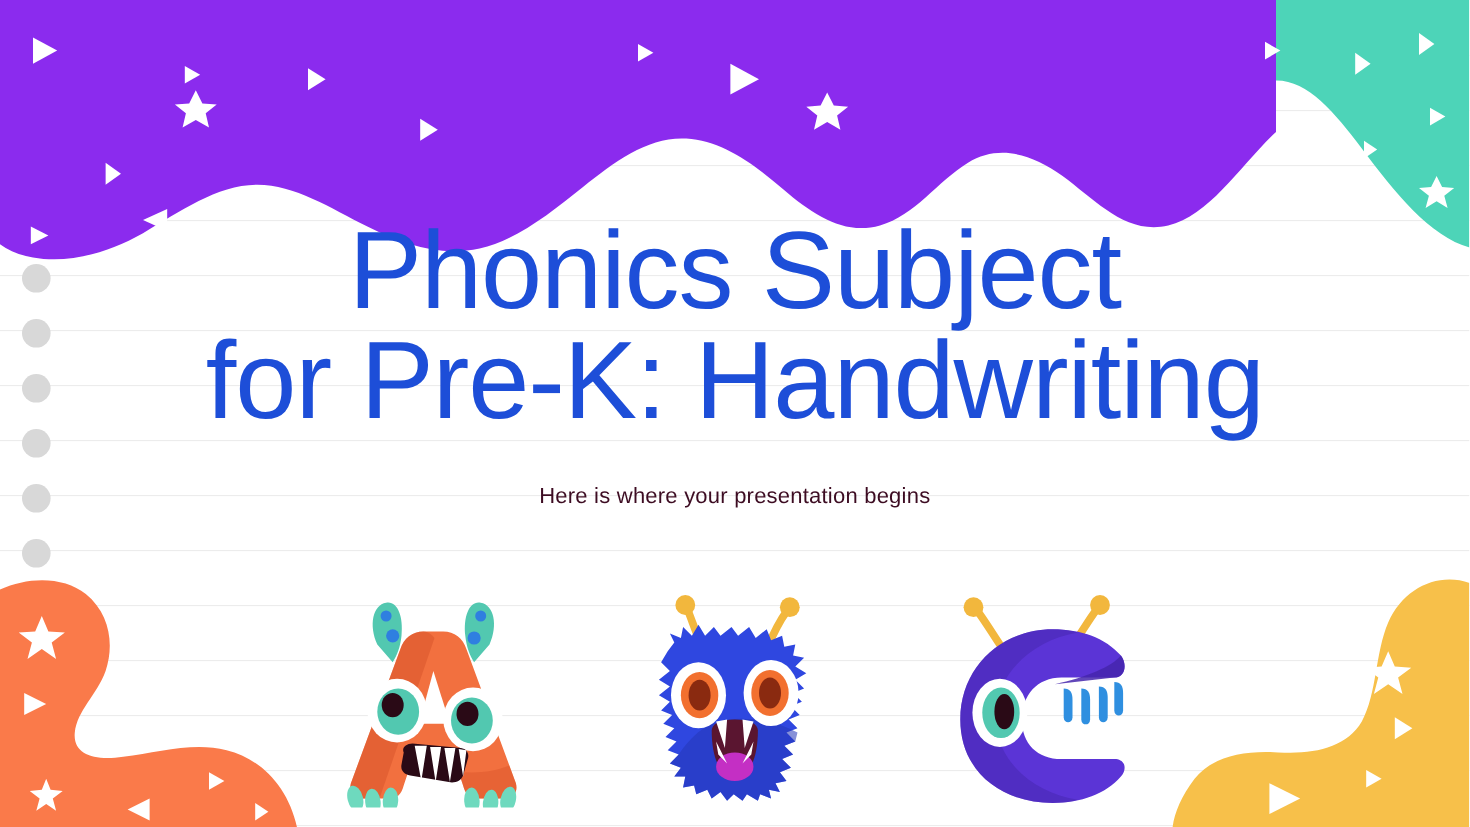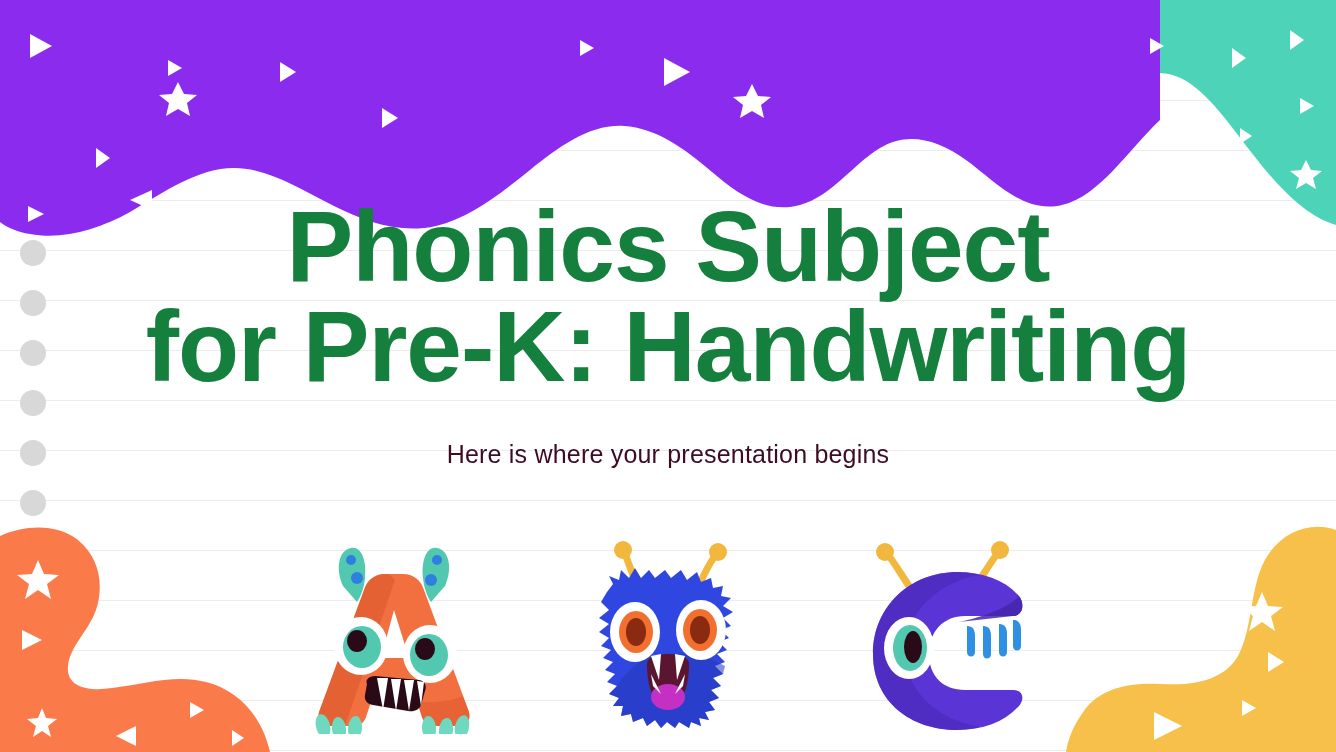--- a/index.html
+++ b/index.html
@@ -45,32 +45,32 @@
   .blob-br  { position:absolute; bottom:0; right:0; width:290px; height:240px; z-index:3; }
 
   
   .content {
     position:absolute;
     left:0; right:0; top:196px;
     z-index:5;
     text-align:center;
   }
   .title {
-    color:#15803d;
+    color:#1d4ed8;
     font-size:100px;
     line-height:1.0;
-    font-weight:700;
+    font-weight:400;
     letter-spacing:-1px;
     padding:0 116px;
   }
   .title .line2 { display:block; margin-top:0; }
   .subtitle {
     margin-top:44px;
     color:#3D0C22;
-    font-size:25px;
+    font-size:20px;
     font-weight:400;
     letter-spacing:0.2px;
   }
 
   
   .letters {
     position:absolute;
     left:0; right:0;
     top:524px;
     height:210px;

